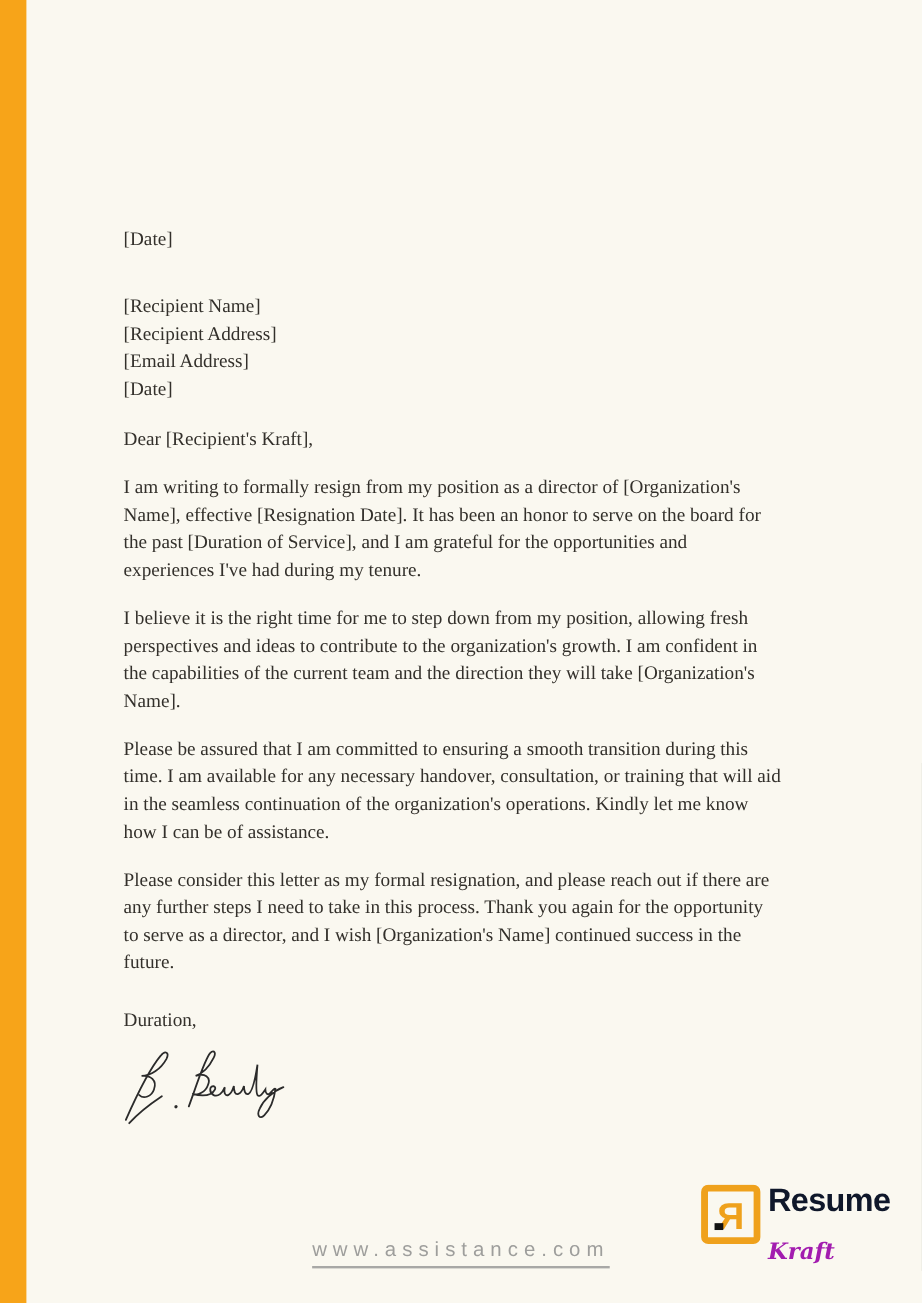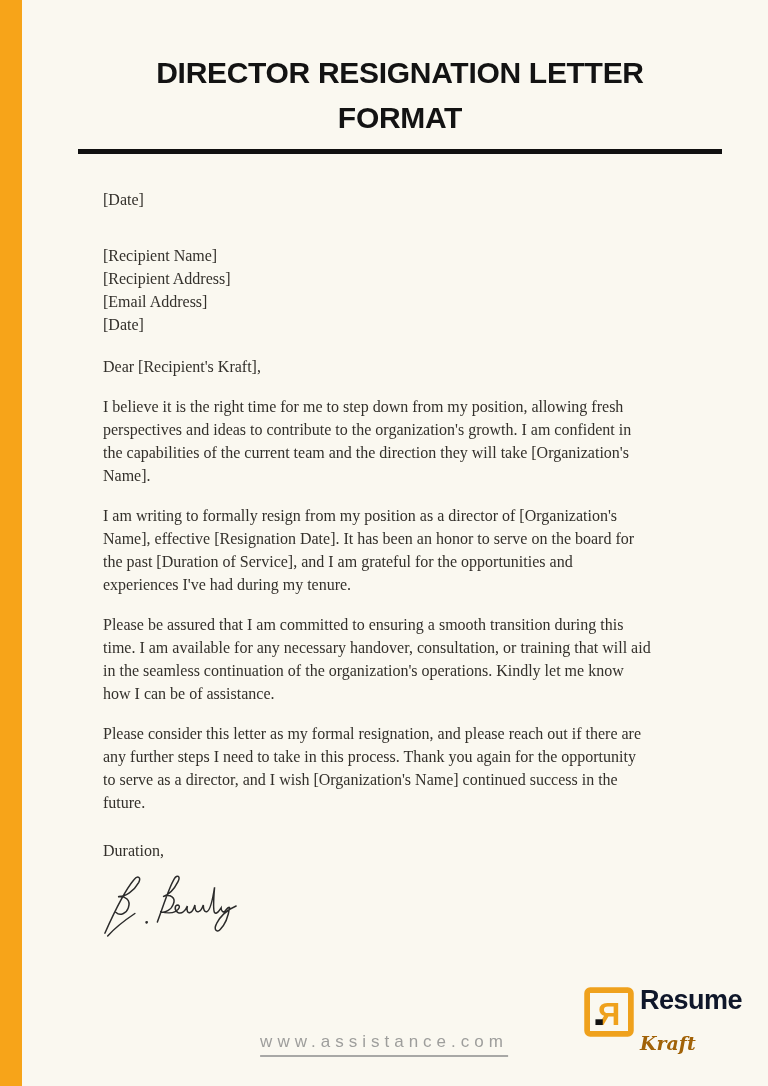--- a/index.html
+++ b/index.html
@@ -91,52 +91,47 @@
     line-height: 27px;
     letter-spacing: -0.5px;
     color: #0f172a;
   }
   .brand-secondary {
     font-family: "DejaVu Serif", serif;
     font-style: italic;
     font-weight: bold;
     font-size: 19px;
     line-height: 21px;
-    color: #a16207;
+    color: #a21caf;
     margin-top: 19px;
   }
 </style>
 </head>
 <body>
 
 <div class="page">
   <div class="accent-stripe"></div>
 
-  <header class="doc-header">
-    <h1 class="doc-title">DIRECTOR RESIGNATION LETTER
-FORMAT</h1>
-    <div class="title-rule"></div>
-  </header>
 
   <main class="letter-body">
     <div class="line-block">[Date]</div>
     <div class="line-block recipient-block">[Recipient Name]
 [Recipient Address]
 [Email Address]
 [Date]</div>
     <div class="line-block salutation">Dear [Recipient's Kraft],</div>
 
+    <p class="para">I am writing to formally resign from my position as a director of [Organization's
+Name], effective [Resignation Date]. It has been an honor to serve on the board for
+the past [Duration of Service], and I am grateful for the opportunities and
+experiences I've had during my tenure.</p>
     <p class="para">I believe it is the right time for me to step down from my position, allowing fresh
 perspectives and ideas to contribute to the organization's growth. I am confident in
 the capabilities of the current team and the direction they will take [Organization's
 Name].</p>
-    <p class="para">I am writing to formally resign from my position as a director of [Organization's
-Name], effective [Resignation Date]. It has been an honor to serve on the board for
-the past [Duration of Service], and I am grateful for the opportunities and
-experiences I've had during my tenure.</p>
     <p class="para">Please be assured that I am committed to ensuring a smooth transition during this
 time. I am available for any necessary handover, consultation, or training that will aid
 in the seamless continuation of the organization's operations. Kindly let me know
 how I can be of assistance.</p>
     <p class="para">Please consider this letter as my formal resignation, and please reach out if there are
 any further steps I need to take in this process. Thank you again for the opportunity
 to serve as a director, and I wish [Organization's Name] continued success in the
 future.</p>
 
     <div class="line-block closing">Duration,</div>

